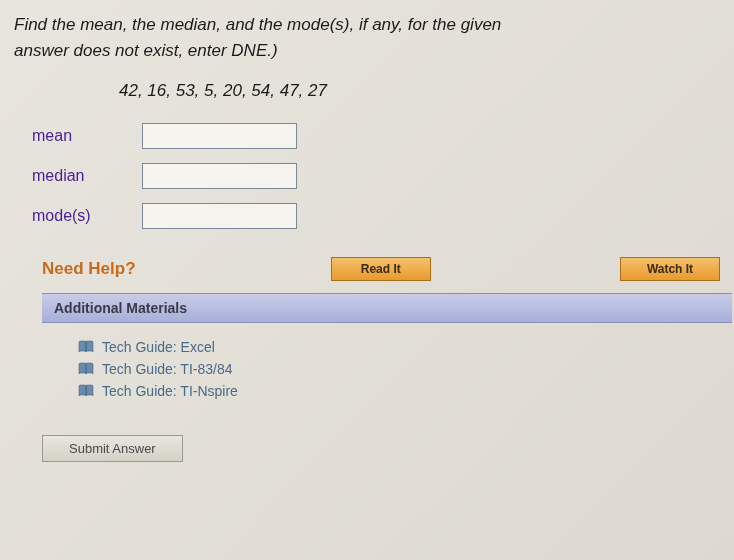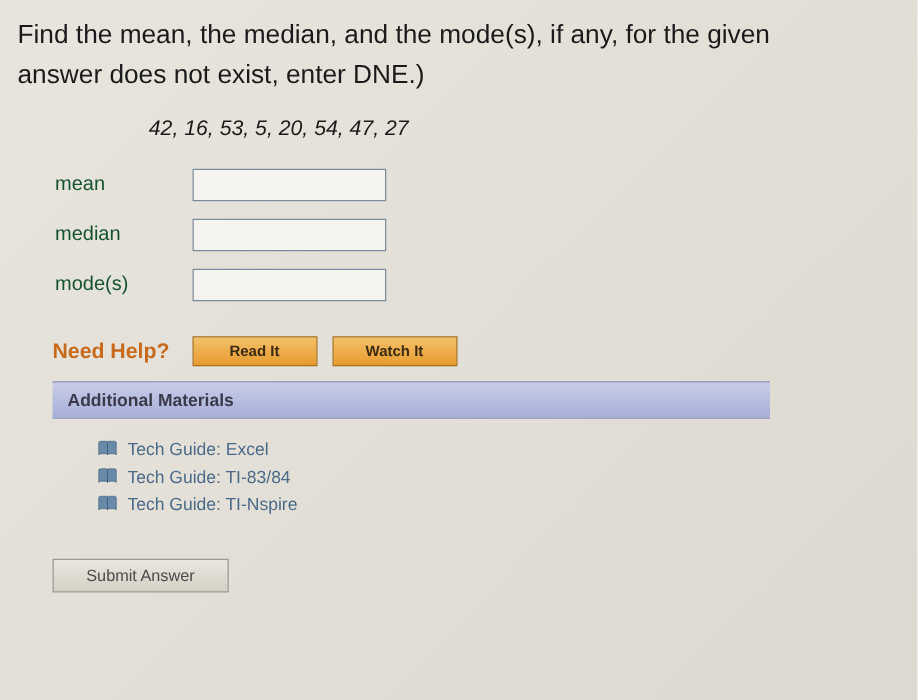--- a/index.html
+++ b/index.html
@@ -11,61 +11,62 @@
       width: 734px;
       height: 560px;
       background: linear-gradient(135deg, #e8e5de 0%, #ddd9d0 100%);
       font-family: Verdana, Arial, sans-serif;
       color: #2a2a2a;
       padding: 12px 14px;
       position: relative;
       overflow: hidden;
     }
     .question-text {
-      font-size: 21px;
+      font-size: 17px;
       line-height: 1.5;
       color: #1a1a1a;
       margin-bottom: 18px;
+      font-style: italic;
     }
     .data-set {
       font-size: 17px;
       color: #1a1a1a;
       margin-left: 105px;
       margin-bottom: 22px;
       font-style: italic;
     }
     .answer-row {
       display: flex;
       align-items: center;
       margin-bottom: 14px;
       margin-left: 18px;
     }
     .answer-label {
       width: 110px;
       font-size: 16px;
-      color: #14532d;
-      margin-left: 12px;
+      color: #4c1d95;
     }
     .answer-input {
       width: 155px;
       height: 26px;
       border: 1px solid #7a8a9a;
       background: #f5f4ee;
       padding: 2px 6px;
       font-size: 14px;
     }
     .help-section {
       margin-top: 28px;
       margin-left: 28px;
     }
     .need-help-row {
       display: flex;
       align-items: center;
       gap: 12px;
       margin-bottom: 8px;
+      justify-content: space-between;
     }
     .need-help-label {
       color: #c96a1a;
       font-weight: bold;
       font-size: 17px;
       margin-right: 6px;
     }
     .help-button {
       background: linear-gradient(#f4c06a, #e89b2e);
       border: 1px solid #a8701a;
@@ -79,21 +80,21 @@
     }
     .materials-header {
       background: linear-gradient(#c8cce8, #a8b0d8);
       border-top: 1px solid #8890b8;
       border-bottom: 1px solid #8890b8;
       padding: 6px 12px;
       font-size: 14px;
       font-weight: bold;
       color: #3a3a4a;
       margin-top: 12px;
-      width: 574px;
+      width: 690px;
     }
     .materials-list {
       padding: 16px 0 0 36px;
     }
     .material-item {
       display: flex;
       align-items: center;
       gap: 8px;
       margin-bottom: 6px;
       font-size: 14px;

